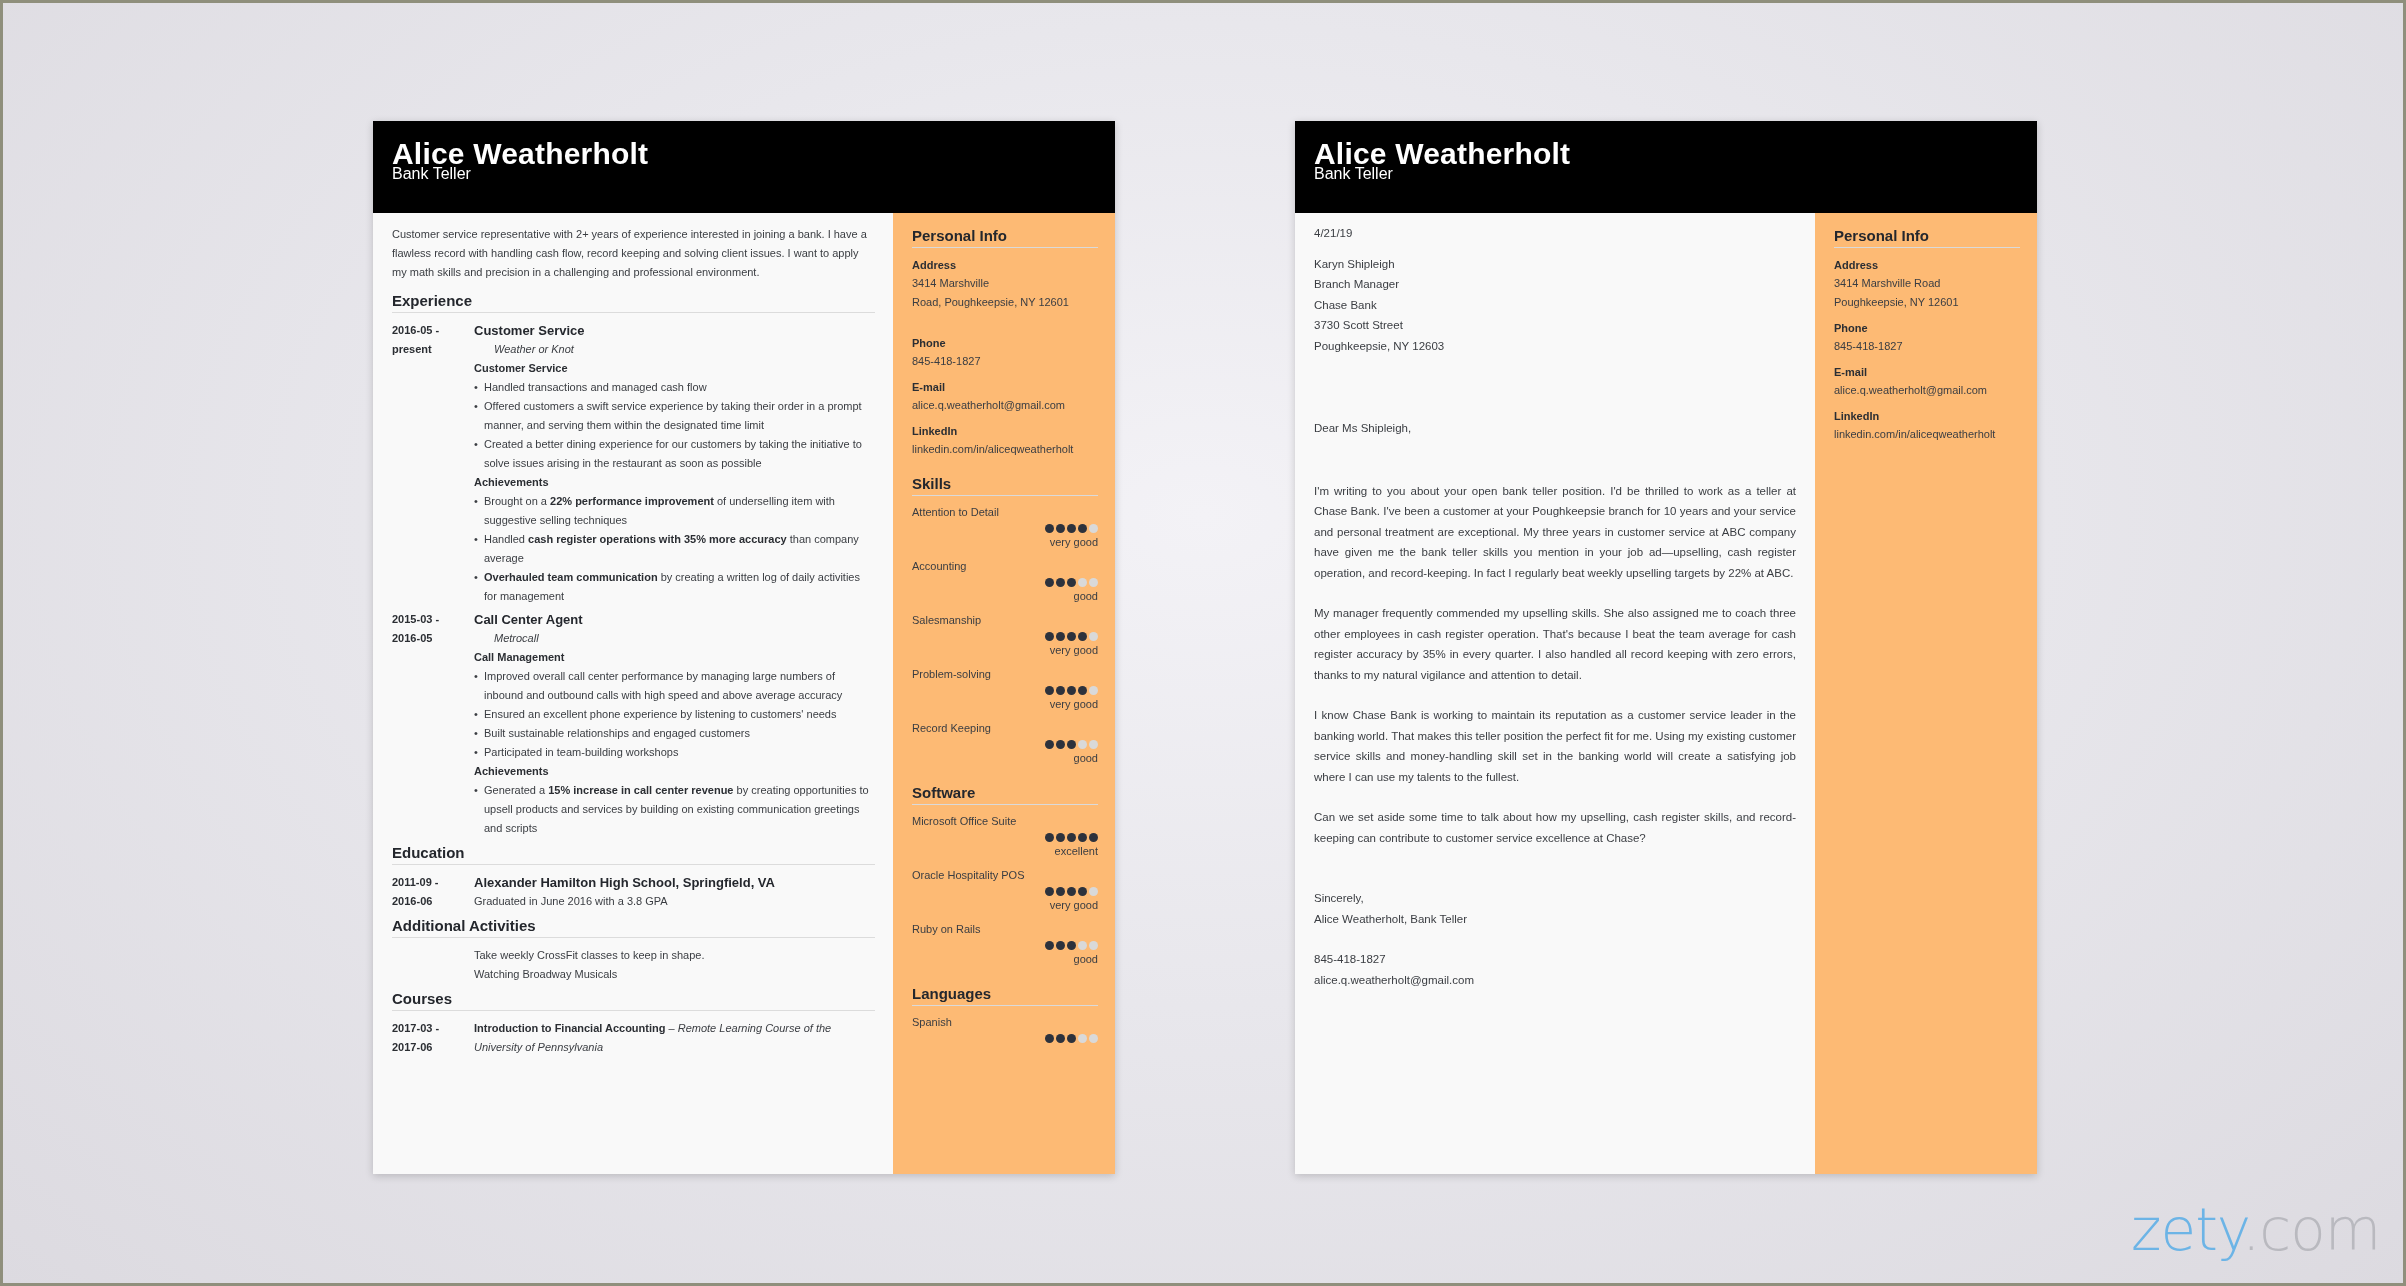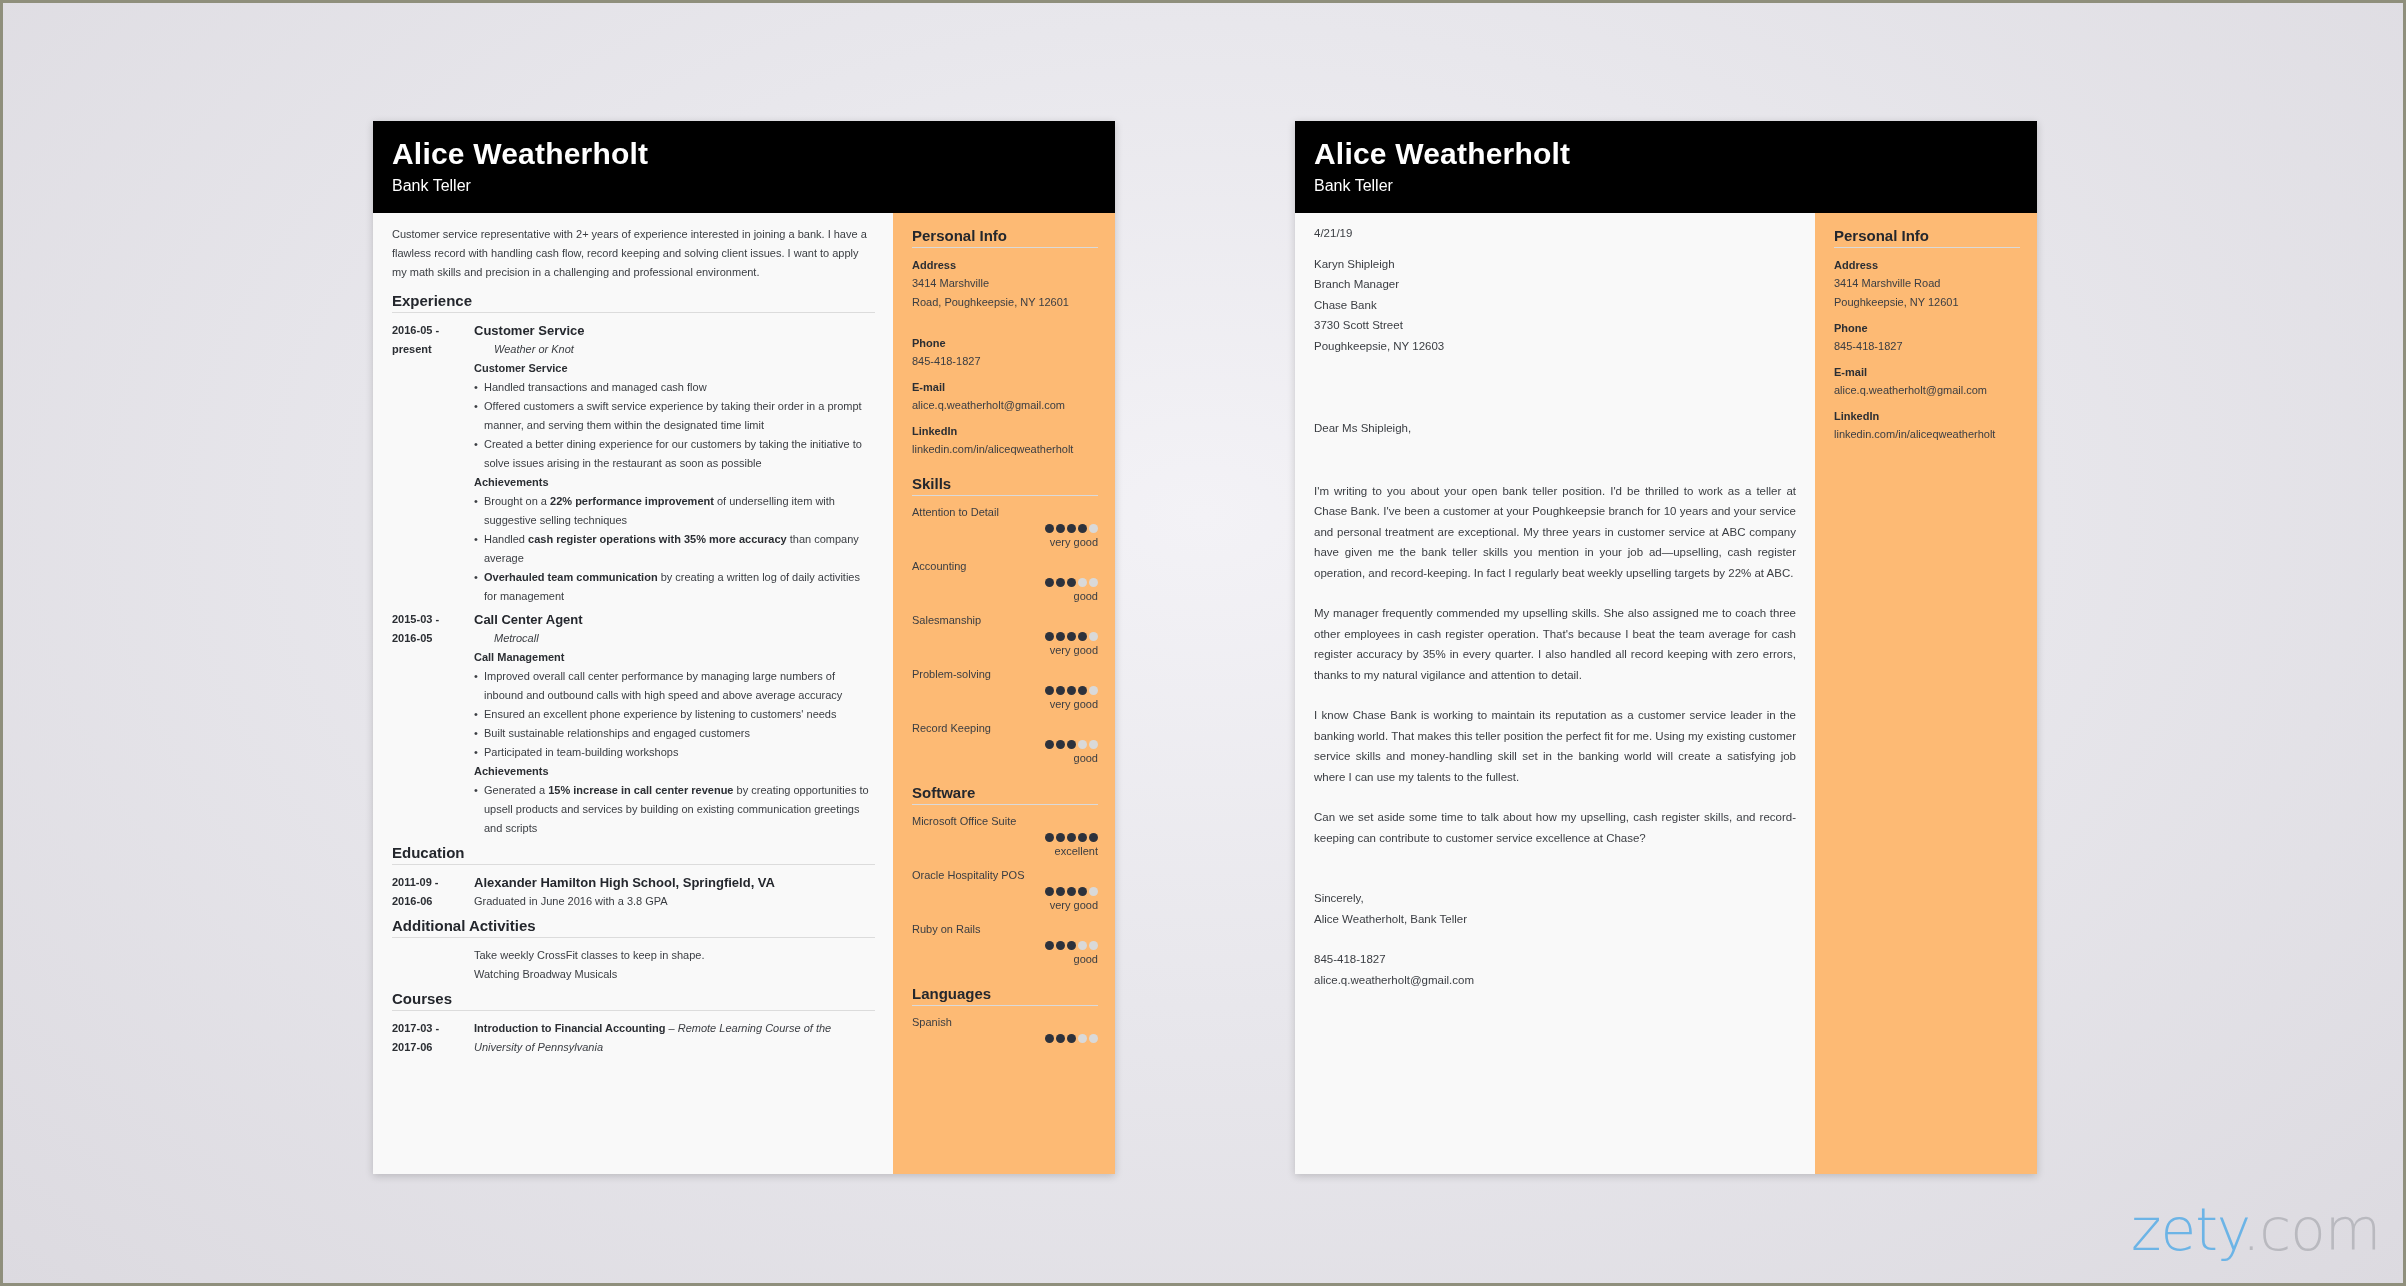--- a/index.html
+++ b/index.html
@@ -12,21 +12,21 @@
   .page {
     position:absolute; top:118px; width:742px; height:1053px;
     background:#f9f9f9; box-shadow: 0 2px 8px rgba(0,0,0,0.18);
   }
   #resume { left:370px; }
   #cover { left:1292px; }
   .hdr {
     position:absolute; left:0; top:0; right:0; height:92px; background:#000000; color:#fff;
   }
   .hdr .name { position:absolute; left:19px; top:16px; font-size:30px; font-weight:bold; letter-spacing:0.2px; }
-  .hdr .title { position:absolute; left:19px; top:56px; font-size:16px; }
+  .hdr .title { position:absolute; left:19px; top:44px; font-size:16px; }
   .side {
     position:absolute; top:92px; bottom:0; background:#fdba74;
   }
   #resume .side { left:520px; right:0; }
   #cover .side { left:520px; right:0; }
   .main { position:absolute; top:92px; left:0; width:520px; bottom:0; }
   .sidein { position:absolute; left:19px; right:17px; top:14px; }
   .sh { font-size:15px; font-weight:bold; color:#24272d; padding-bottom:3px; border-bottom:1px solid #dadada; margin:0 0 8px 0; }
   .lbl { font-size:11px; font-weight:bold; color:#2b2e33; line-height:18px; }
   .val { font-size:11px; color:#3a3d42; line-height:19px; }

